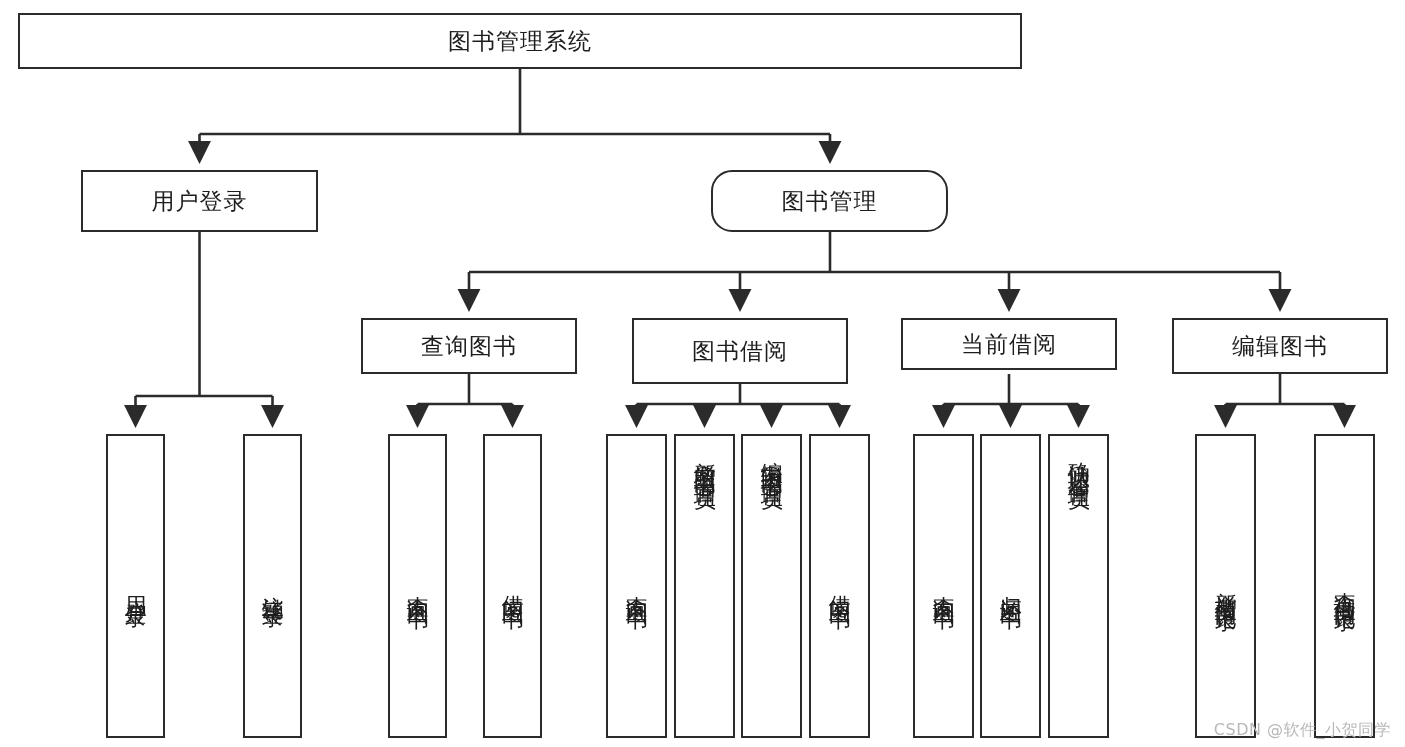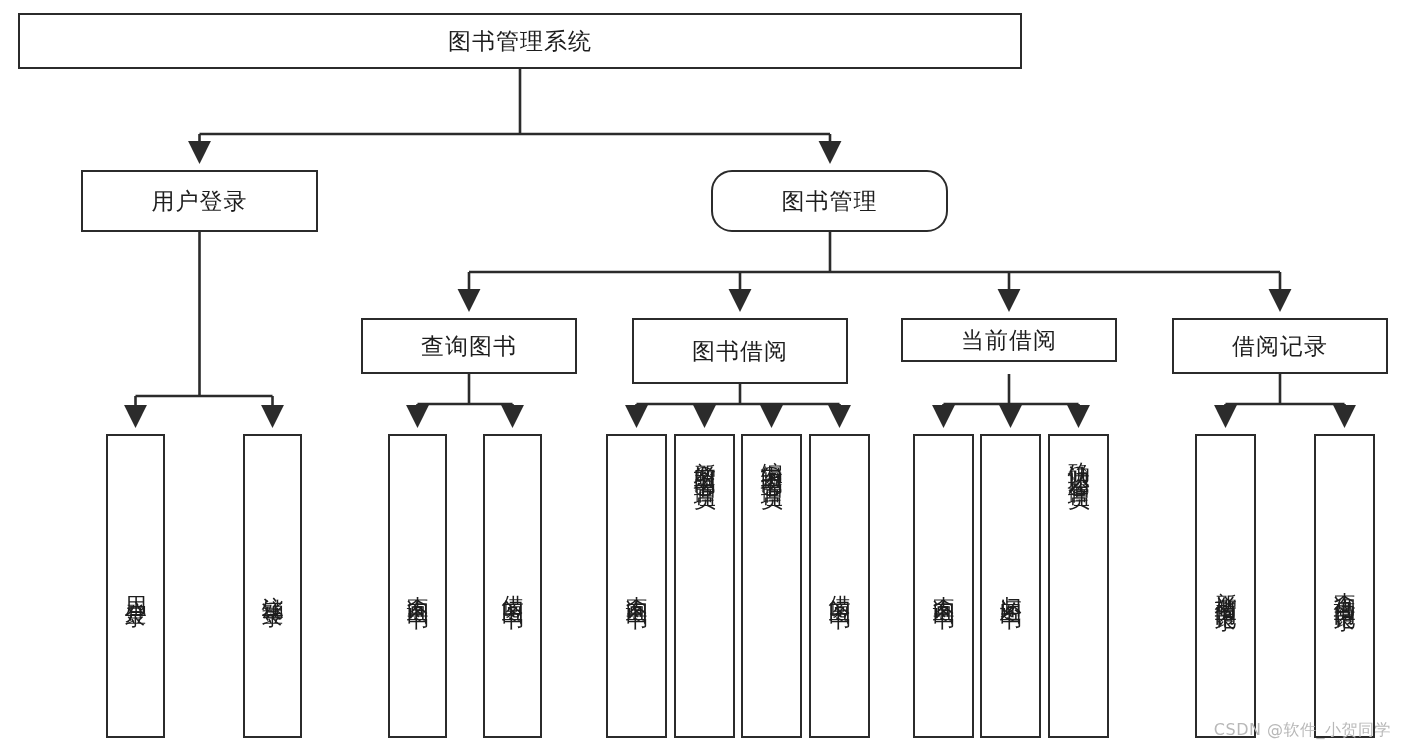--- a/index.html
+++ b/index.html
@@ -139,25 +139,25 @@
   <div class="node" style="left: 711px; top: 170px; width: 237px; height: 62px; border-radius: 21px;">
     <span class="label">图书管理</span>
   </div>
 
   <div class="node" style="left: 361px; top: 318px; width: 216px; height: 56px;">
     <span class="label">查询图书</span>
   </div>
   <div class="node" style="left: 632px; top: 318px; width: 216px; height: 66px;">
     <span class="label">图书借阅</span>
   </div>
-  <div class="node" style="left: 901px; top: 318px; width: 216px; height: 44px;">
+  <div class="node" style="left: 901px; top: 318px; width: 216px; height: 52px;">
     <span class="label">当前借阅</span>
   </div>
   <div class="node" style="left: 1172px; top: 318px; width: 216px; height: 56px;">
-    <span class="label">借阅记录</span>
+    <span class="label">编辑图书</span>
   </div>
 
   <div class="node leaf" style="left: 106px; top: 434px; width: 59px; height: 304px;">
     <span class="label">用户登录</span>
   </div>
   <div class="node leaf" style="left: 243px; top: 434px; width: 59px; height: 304px;">
     <span class="label">注销登录</span>
   </div>
   <div class="node leaf" style="left: 388px; top: 434px; width: 59px; height: 304px;">
     <span class="label">查询图书</span>

